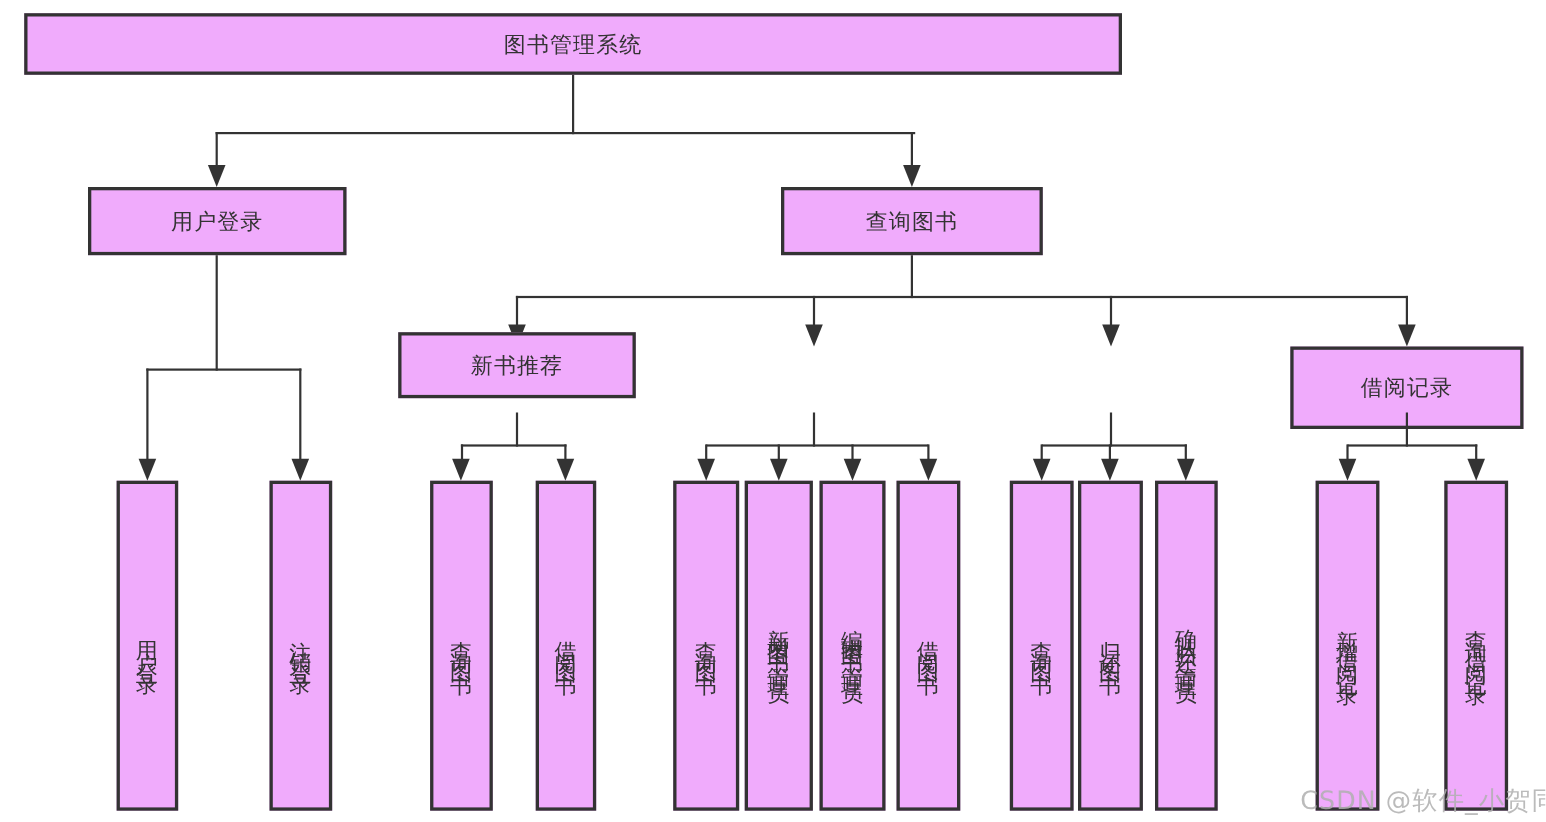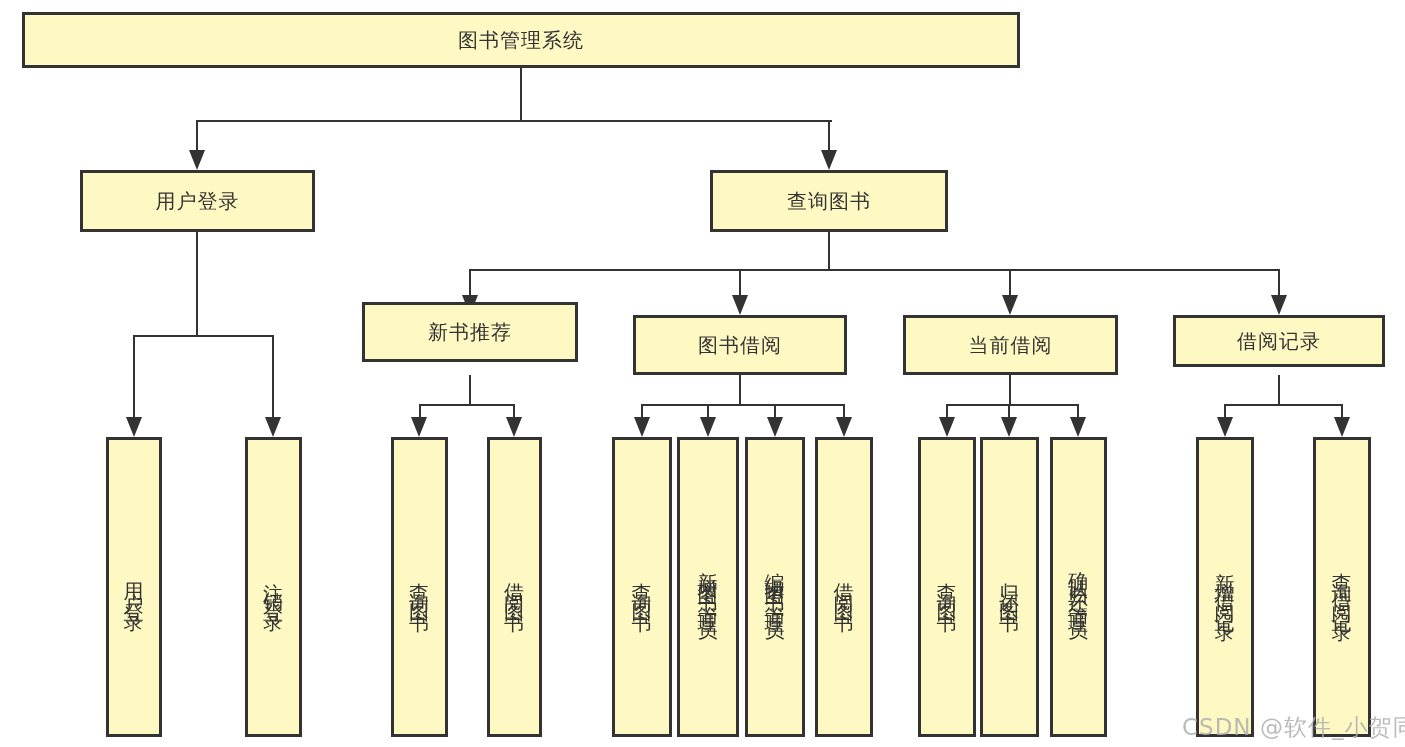--- a/index.html
+++ b/index.html
@@ -8,21 +8,21 @@
     width:1405px;height:747px;
     background:#ffffff;
     font-family:"DejaVu Sans","Liberation Sans",sans-serif;
     color:#333333;
     overflow:hidden;
   }
   .box{
     position:absolute;
     box-sizing:border-box;
     border:3px solid #333333;
-    background:#fef9c3;
+    background:#f0abfc;
     display:flex;align-items:center;justify-content:center;
     text-align:center;
   }
   .hbox{font-size:20px;letter-spacing:1px;}
   .leaf{font-size:20px;}
   .vtext{
     writing-mode:vertical-rl;
     text-orientation:mixed;
     letter-spacing:10px;
     line-height:1;
@@ -85,27 +85,21 @@
   <div class="vline" style="left:739px;top:269px;height:28px"></div>
   <div class="arrow" style="left:732px;top:295px"></div>
   <div class="vline" style="left:1009px;top:269px;height:28px"></div>
   <div class="arrow" style="left:1002px;top:295px"></div>
   <div class="vline" style="left:1278px;top:269px;height:28px"></div>
   <div class="arrow" style="left:1271px;top:295px"></div>
 
   <div class="box hbox" style="left:362px;top:302px;width:216px;height:60px">
     <span>新书推荐</span>
   </div>
-  <div class="box hbox" style="left:633px;top:315px;width:214px;height:60px">
-    <span>图书借阅</span>
-  </div>
-  <div class="box hbox" style="left:903px;top:315px;width:215px;height:60px">
-    <span>当前借阅</span>
-  </div>
-  <div class="box hbox" style="left:1173px;top:315px;width:212px;height:52px">
+  <div class="box hbox" style="left:1173px;top:315px;width:212px;height:75px">
     <span>借阅记录</span>
   </div>
 
   <div class="vline" style="left:469px;top:375px;height:31px"></div>
   <div class="hline" style="left:419px;top:404px;width:96px"></div>
   <div class="vline" style="left:419px;top:404px;height:15px"></div>
   <div class="arrow" style="left:411px;top:417px"></div>
   <div class="vline" style="left:513px;top:404px;height:15px"></div>
   <div class="arrow" style="left:506px;top:417px"></div>
 

